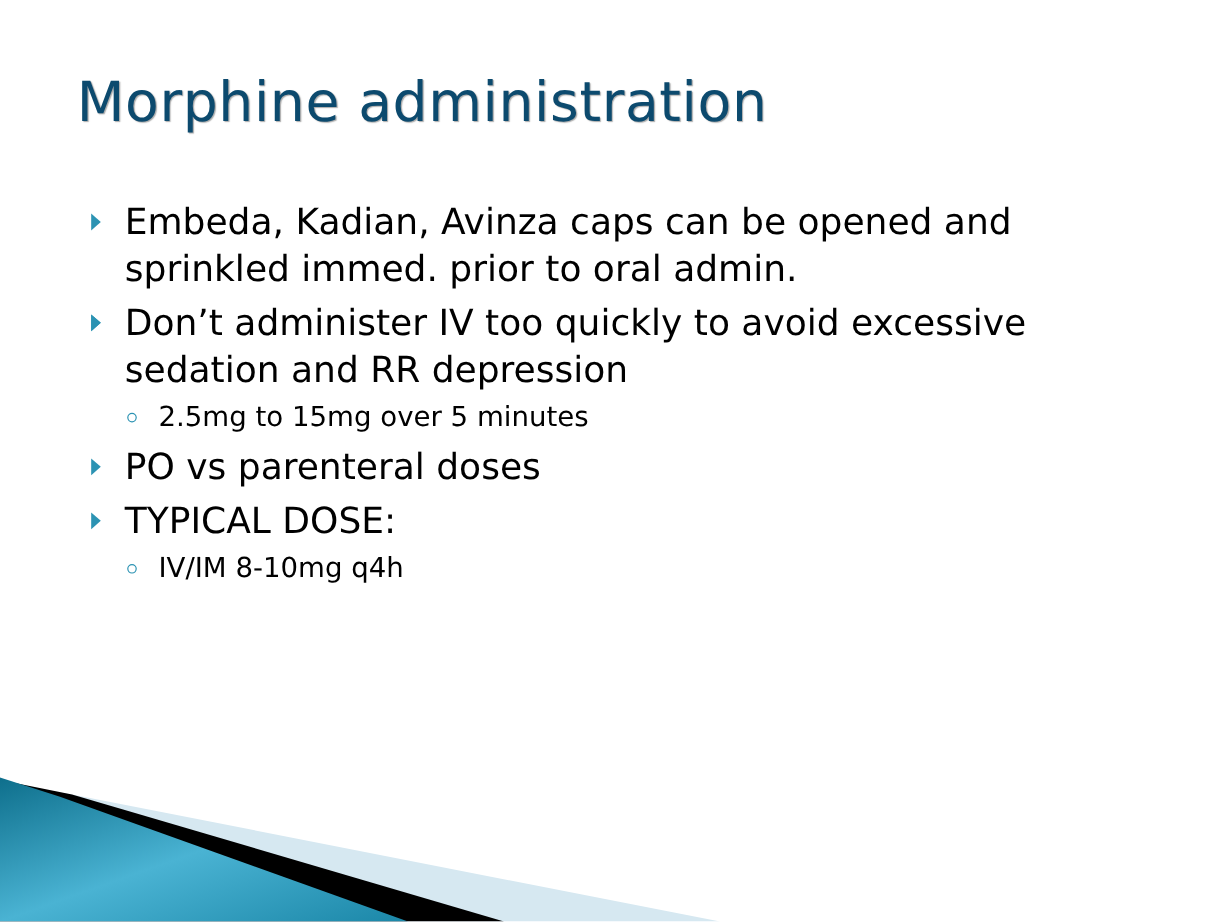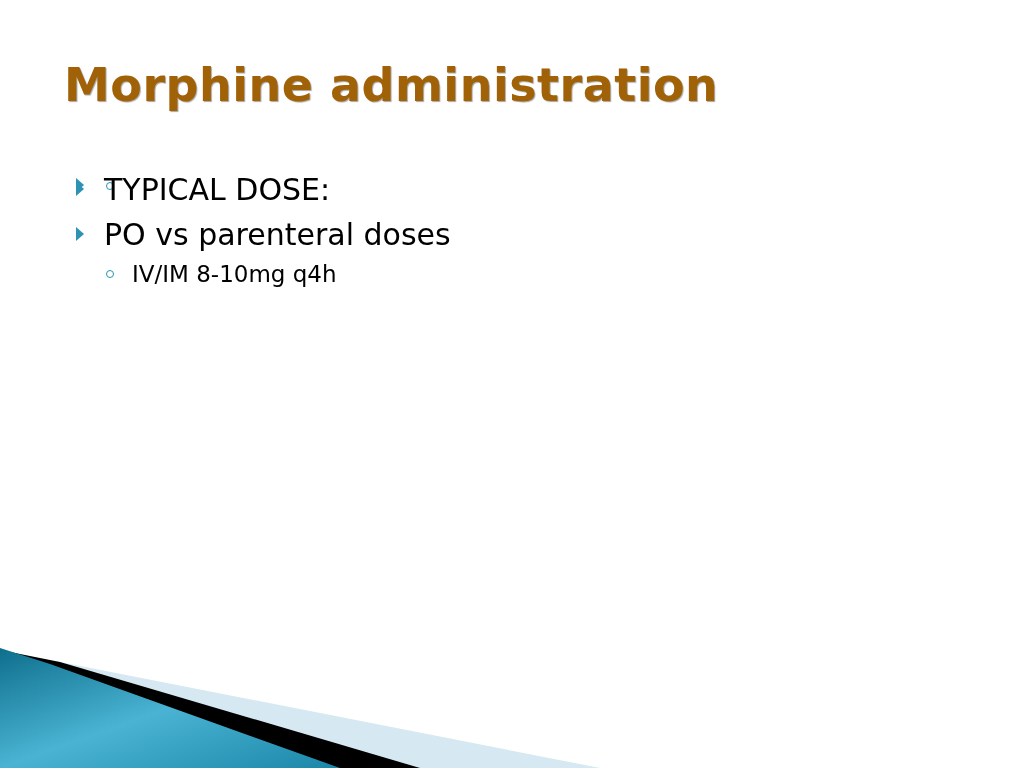--- a/index.html
+++ b/index.html
@@ -1,19 +1,19 @@
 <!DOCTYPE html>
 <html><head>
 <meta charset="utf-8">
 <style>
   html, body { margin:0; padding:0; }
   body { width:1024px; height:768px; background:#ffffff; position:relative; overflow:hidden;
          font-family:"DejaVu Sans", sans-serif; color:#000; }
-  .title { position:absolute; left:64px; top:58px; font-size:46px; color:#a16207;
-           text-shadow:1px 1px 1px rgba(0,0,0,0.35); letter-spacing:0.5px;font-weight:bold; }
+  .title { position:absolute; left:64px; top:58px; font-size:46px; color:#0c4a6e;
+           text-shadow:1px 1px 1px rgba(0,0,0,0.35); letter-spacing:0.5px; }
   .content { position:absolute; left:72px; top:166px; width:900px; }
   .l1 { position:relative; padding-left:32px; font-size:30px; line-height:39px; margin-bottom:6px; }
   .l1 .bullet { position:absolute; left:4px; top:12px; width:0; height:0;
                 border-top:7px solid transparent; border-bottom:7px solid transparent;
                 border-left:8px solid #2c93b3; }
   .l2 { position:relative; padding-left:60px; font-size:23px; line-height:32px; margin-bottom:6px; margin-top:-2px; }
   .l2 .bullet { position:absolute; left:34px; top:12px; width:6px; height:6px; border:1.5px solid #2c93b3; border-radius:50%; }
   .deco { position:absolute; left:0; top:0; }
 </style>
 </head>
@@ -28,18 +28,20 @@
     </linearGradient>
   </defs>
   <polygon points="0,652 60,662 600,768 0,768" fill="#d6e8f1"></polygon>
   <polygon points="0,650 60,662 420,768 0,768" fill="#000000"></polygon>
   <polygon points="0,648 50,664 340,768 0,768" fill="url(#g1)"></polygon>
 </svg>
 
 <div class="title">Morphine administration</div>
 
 <div class="content">
+  <div class="l1"><span class="bullet"></span><span>Embeda, Kadian, Avinza caps can be opened and sprinkled immed. prior to oral admin.</span></div>
   <div class="l1"><span class="bullet"></span></div>
-  <div class="l2"><span class="bullet"></span></div>
+  <div class="l1"><span class="bullet"></span><span>Don’t administer IV too quickly to avoid excessive sedation and RR depression</span></div>
+  <div class="l2"><span class="bullet"></span><span>2.5mg to 15mg over 5 minutes</span></div>
+  <div class="l1"><span class="bullet"></span><span>PO vs parenteral doses</span></div>
   <div class="l1"><span class="bullet"></span><span>TYPICAL DOSE:</span></div>
-  <div class="l1"><span class="bullet"></span><span>PO vs parenteral doses</span></div>
   <div class="l2"><span class="bullet"></span><span>IV/IM 8-10mg q4h</span></div>
 </div>
 
 </body></html>

